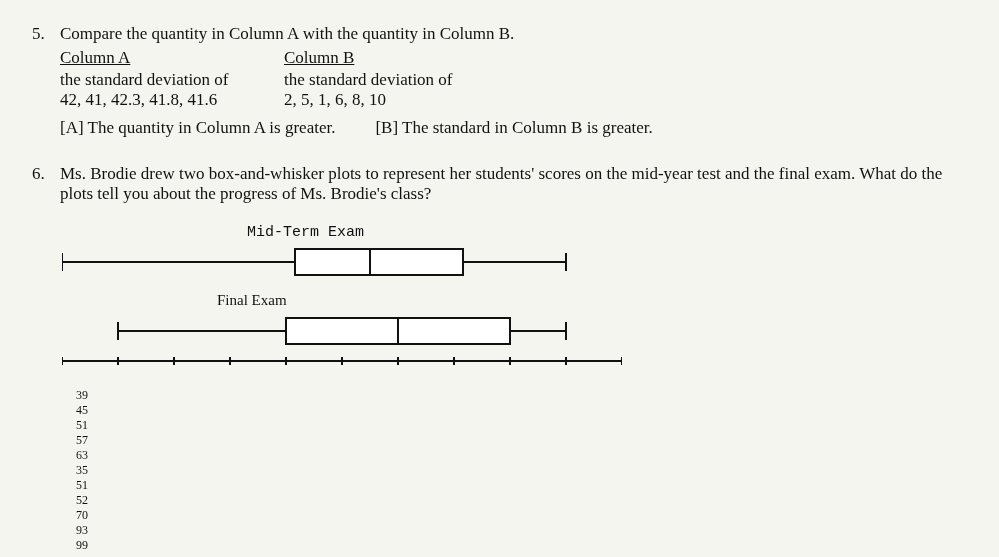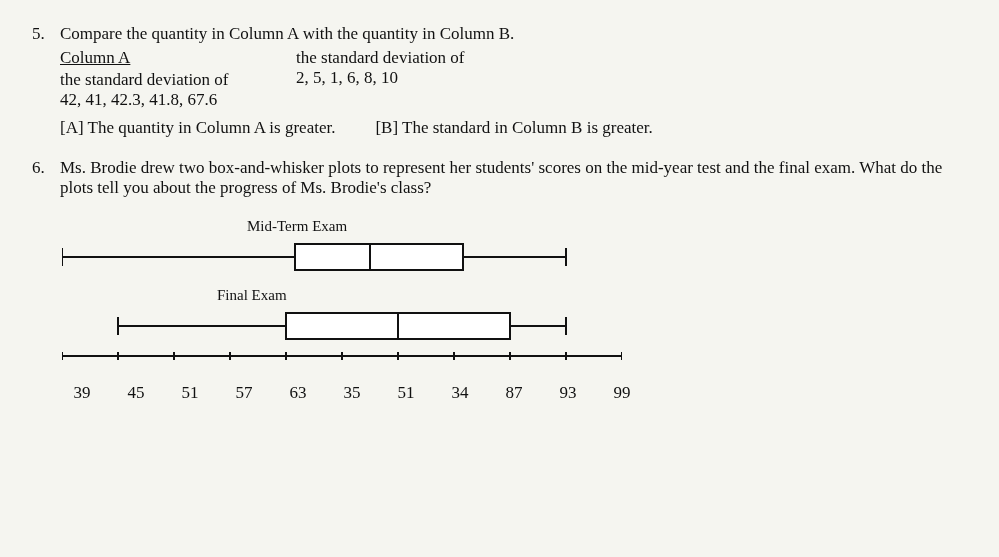--- a/index.html
+++ b/index.html
@@ -22,100 +22,102 @@
     }
     .q-number {
       min-width: 28px;
       font-weight: normal;
     }
     .q-content {
       flex: 1;
     }
     .columns-row {
       display: flex;
-      gap: 16px;
+      gap: 4px;
       margin: 4px 0 2px 0;
     }
     .col-a {
       min-width: 220px;
       padding-right: 20px;
     }
     .col-b {
       flex: 1;
     }
     .col-header {
       text-decoration: underline;
       font-weight: normal;
       display: block;
       margin-bottom: 2px;
     }
     .option-item {
       margin-right: 40px;
-      margin-bottom: 2px;
+      margin-bottom: 8px;
       font-family: Liberation Serif, serif;
     }
     .option-block {
       display: block;
       margin-top: 4px;
     }
     
     .plot-container {
       margin: 18px 0 0 30px;
       position: relative;
       width: 580px;
     }
     .axis-row {
       display: flex;
       justify-content: space-between;
       width: 100%;
       margin-top: 2px;
-      font-size: 17px;
+      font-size: 12px;
       padding: 0 0px;
+      flex-direction: column;
     }
     .axis-tick {
       text-align: center;
       width: 40px;
     }
   </style>
 </head>
 <body>
 
 <div class="question-block">
   <div class="question-line">
     <span class="q-number">5.</span>
     <span class="q-content">Compare the quantity in Column A with the quantity in Column B.</span>
   </div>
   <div class="columns-row" style="margin-left:28px;">
     <div class="col-a">
       <span class="col-header">Column A</span>
       <span>the standard deviation of</span><br>
-      <span>42, 41, 42.3, 41.8, 67.6</span>
+      <span>42, 41, 42.3, 41.8, 41.6</span>
     </div>
     <div class="col-b">
+      <span class="col-header">Column B</span>
       <span>the standard deviation of</span><br>
       <span>2, 5, 1, 6, 8, 10</span>
     </div>
   </div>
   <div style="margin-left:28px; margin-top:8px;">
     <div style="display:flex; flex-wrap:wrap;">
       <span class="option-item">[A] The quantity in Column A is greater.</span>
       <span class="option-item">[B] The standard in Column B is greater.</span>
     </div>
   </div>
 </div>
 
 <div class="question-block">
   <div class="question-line">
     <span class="q-number">6.</span>
     <span class="q-content">Ms. Brodie drew two box-and-whisker plots to represent her students' scores on the mid-year test and the final exam. What do the plots tell you about the progress of Ms. Brodie's class?</span>
   </div>
 
   <div class="plot-container">
     
-    <div style="margin-left: 185px; margin-bottom: 2px;">
+    <div style="margin-left: 185px; margin-bottom: 2px; font-family: Liberation Mono, monospace;">
       <span style="font-size:15px;">Mid-Term Exam</span>
     </div>
     
     
     
     
     
     <svg width="560" height="38">
 
       <line x1="0" y1="19" x2="504" y2="19" stroke="#111" stroke-width="2"></line>
@@ -168,19 +170,19 @@
     </svg>
     
     <div class="axis-row">
       <span class="axis-tick">39</span>
       <span class="axis-tick">45</span>
       <span class="axis-tick">51</span>
       <span class="axis-tick">57</span>
       <span class="axis-tick">63</span>
       <span class="axis-tick">35</span>
       <span class="axis-tick">51</span>
-      <span class="axis-tick">34</span>
-      <span class="axis-tick">87</span>
+      <span class="axis-tick">52</span>
+      <span class="axis-tick">70</span>
       <span class="axis-tick">93</span>
       <span class="axis-tick">99</span>
     </div>
   </div>
 </div>
 
 </body></html>

